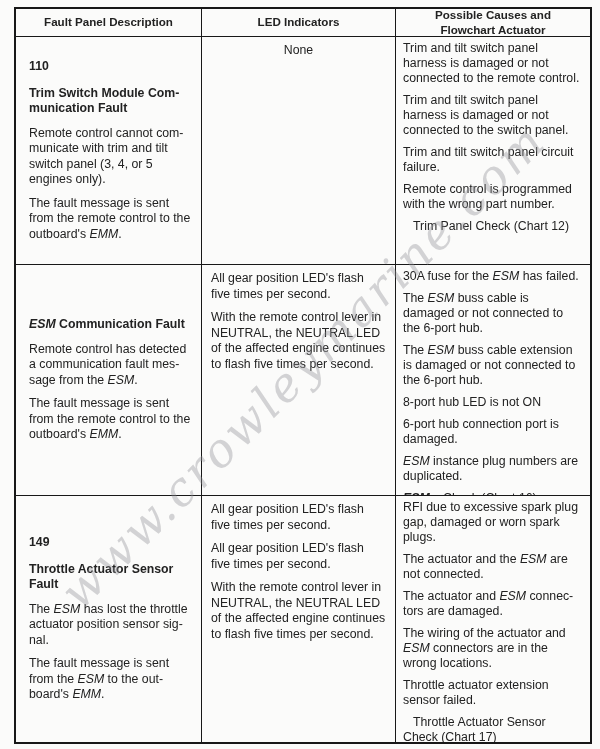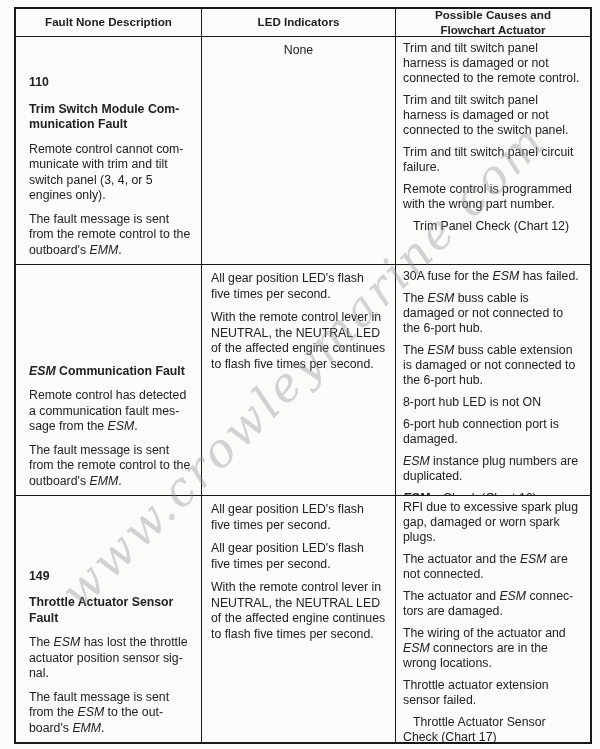--- a/index.html
+++ b/index.html
@@ -67,21 +67,21 @@
     line-height:1.22;
     padding:2px 14px;
   }
 
   
   .cell{
     display:flex;flex-direction:column;
     font-size:12.3px;
     line-height:15.5px;
   }
-  .cell-desc{justify-content:flex-end;padding:6px 8px 6px 13px;}
+  .cell-desc{justify-content:center;padding:6px 8px 6px 13px;}
   .cell-led{justify-content:flex-start;padding:6px 9px;}
   .cell-causes{justify-content:flex-start;padding:4px 7px;line-height:15px;}
 
   .cell p{margin:0 0 8px 0;}
   .cell p:last-child{margin-bottom:0;}
   .cell-causes p{margin:0 0 7px 0;}
 
   .code{font-weight:bold;margin-bottom:11px;}
   .title{font-weight:bold;margin-bottom:9px;}
 
@@ -96,21 +96,21 @@
   }
 </style>
 </head>
 <body>
 
 <div class="page">
   <div class="watermark">www.crowleymarine.com</div>
 
   <div class="ftable">
     <div class="thead">
-      <div class="th c1">Fault None Description</div>
+      <div class="th c1">Fault Panel Description</div>
       <div class="th c2">LED Indicators</div>
       <div class="th c3">Possible Causes and Flowchart Actuator</div>
     </div>
 
   <div class="trow">
     <div class="cell c1 cell-desc">
       <div class="code">110</div>
       <div class="title">Trim Switch Module Com-munication Fault</div>
       <div>
             <p>Remote control cannot com-municate with trim and tilt switch panel (3, 4, or 5 engines only).</p>

